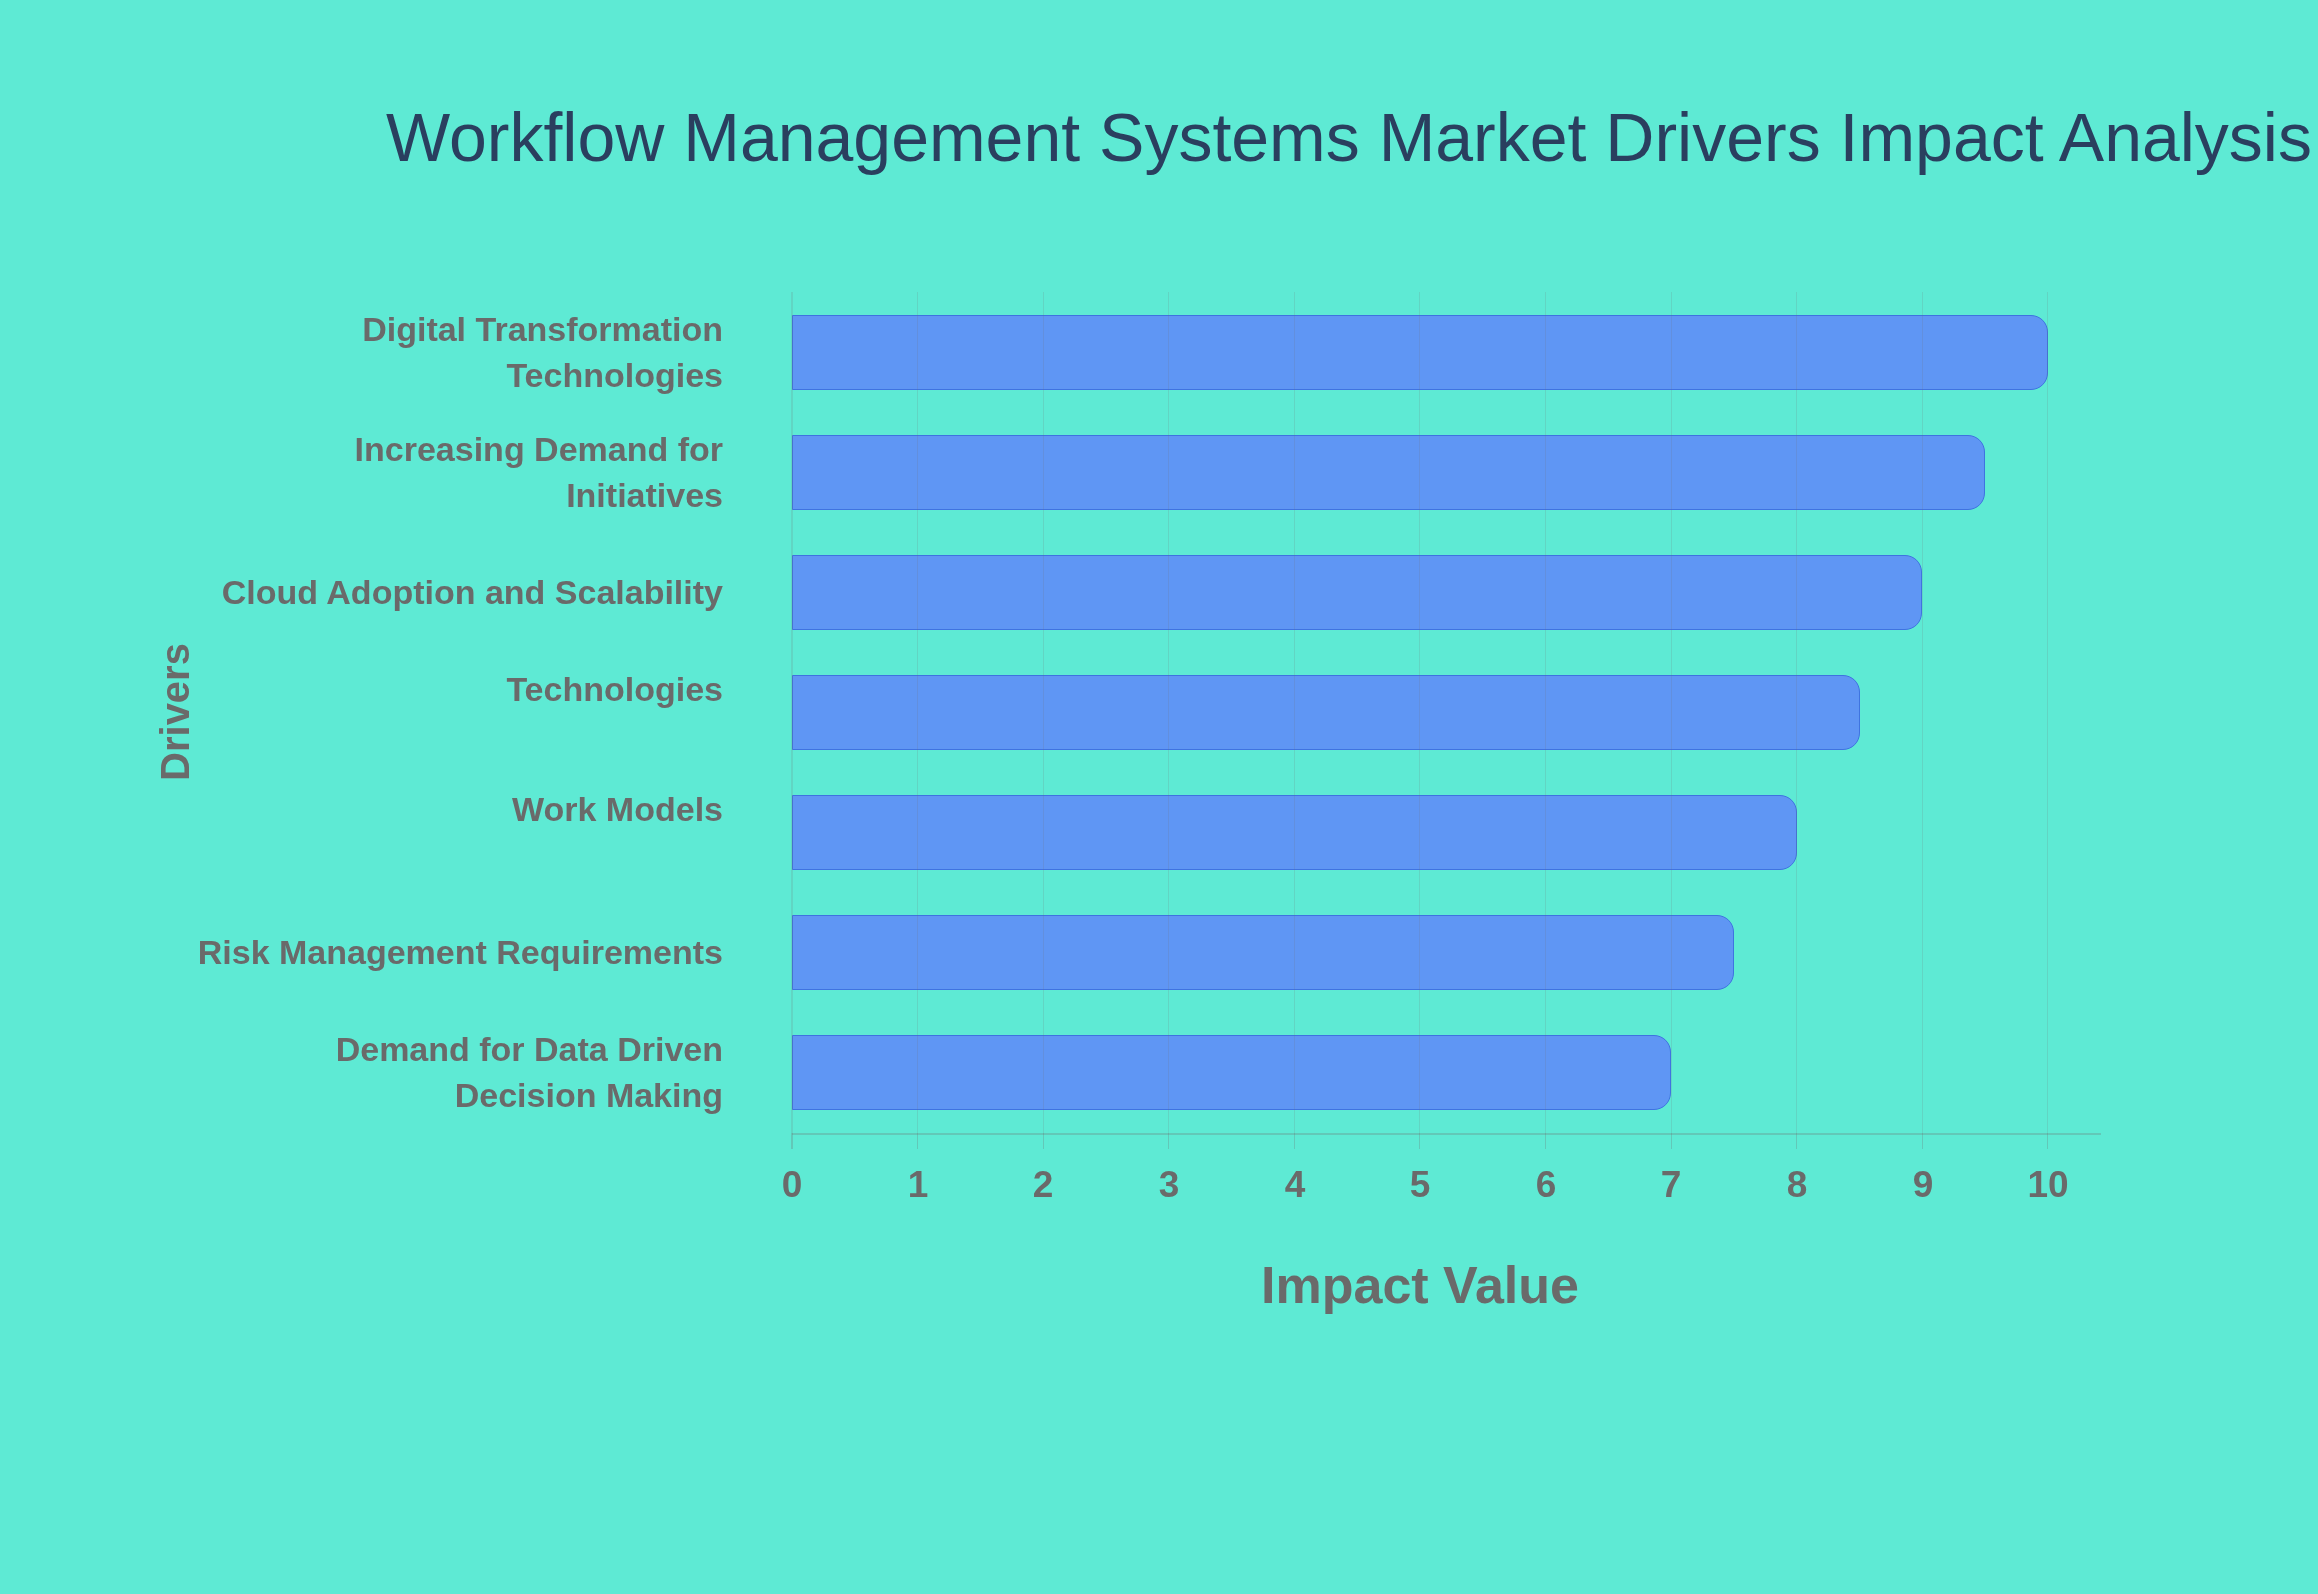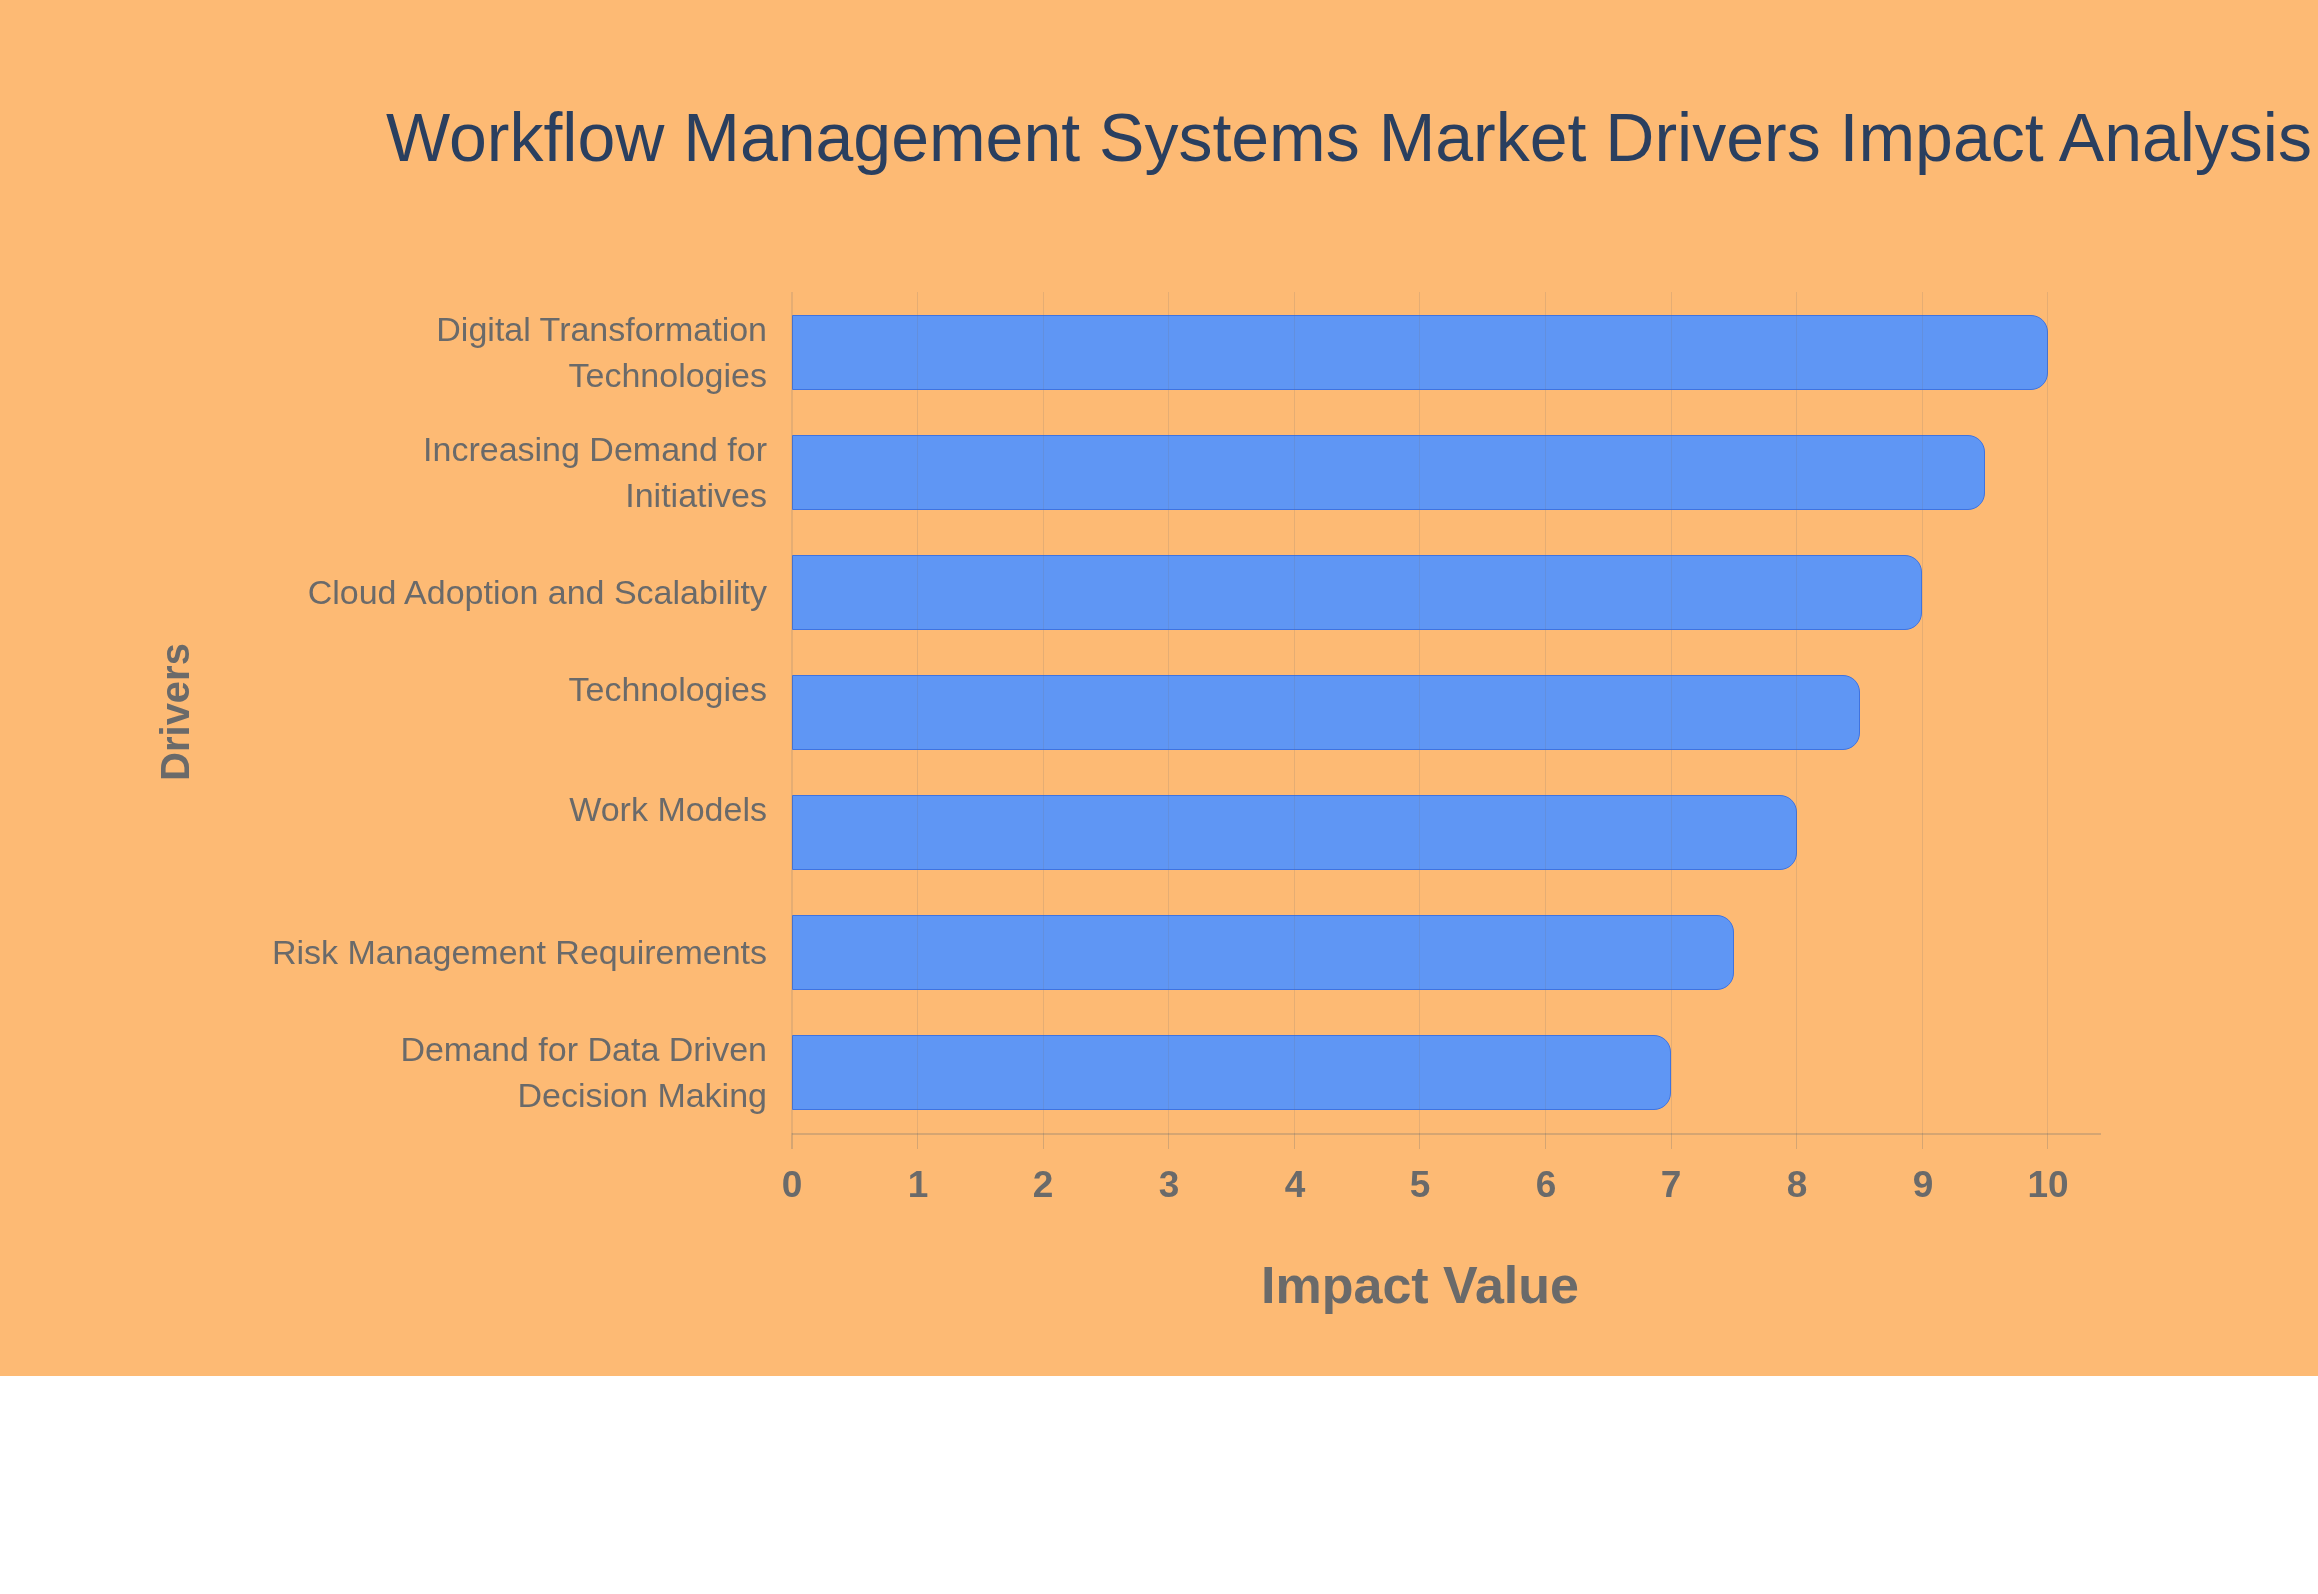--- a/index.html
+++ b/index.html
@@ -7,22 +7,22 @@
     padding: 0;
     width: 2319px;
     height: 1594px;
     background: #ffffff;
     overflow: hidden;
     font-family: "Liberation Sans", sans-serif;
   }
   .canvas {
     position: absolute;
     left: 0; top: 0;
-    width: 2319px; height: 1376px;
-    background: #fdba74;
+    width: 2319px; height: 1594px;
+    background: #5eead4;
   }
   .chart-title {
     position: absolute;
     left: 386px;
     top: 98px;
     font-size: 68px;
     font-weight: 400;
     letter-spacing: 0px;
     white-space: nowrap;
   }
@@ -59,25 +59,25 @@
     position: absolute;
     left: 0;
     height: 75px;
     border-radius: 0 17px 17px 0;
     box-sizing: border-box;
     border: 1.8px solid transparent;
     z-index: 2;
   }
   .cat-label {
     position: absolute;
-    right: 1552px;
+    right: 1596px;
     width: 664px;
     text-align: right;
     font-size: 34px;
-    font-weight: 400;
+    font-weight: 700;
     line-height: 46px;
   }
   .xtick-label {
     position: absolute;
     top: 1164px;
     transform: translateX(-50%);
     font-size: 37px;
     font-weight: 700;
     text-align: center;
   }

